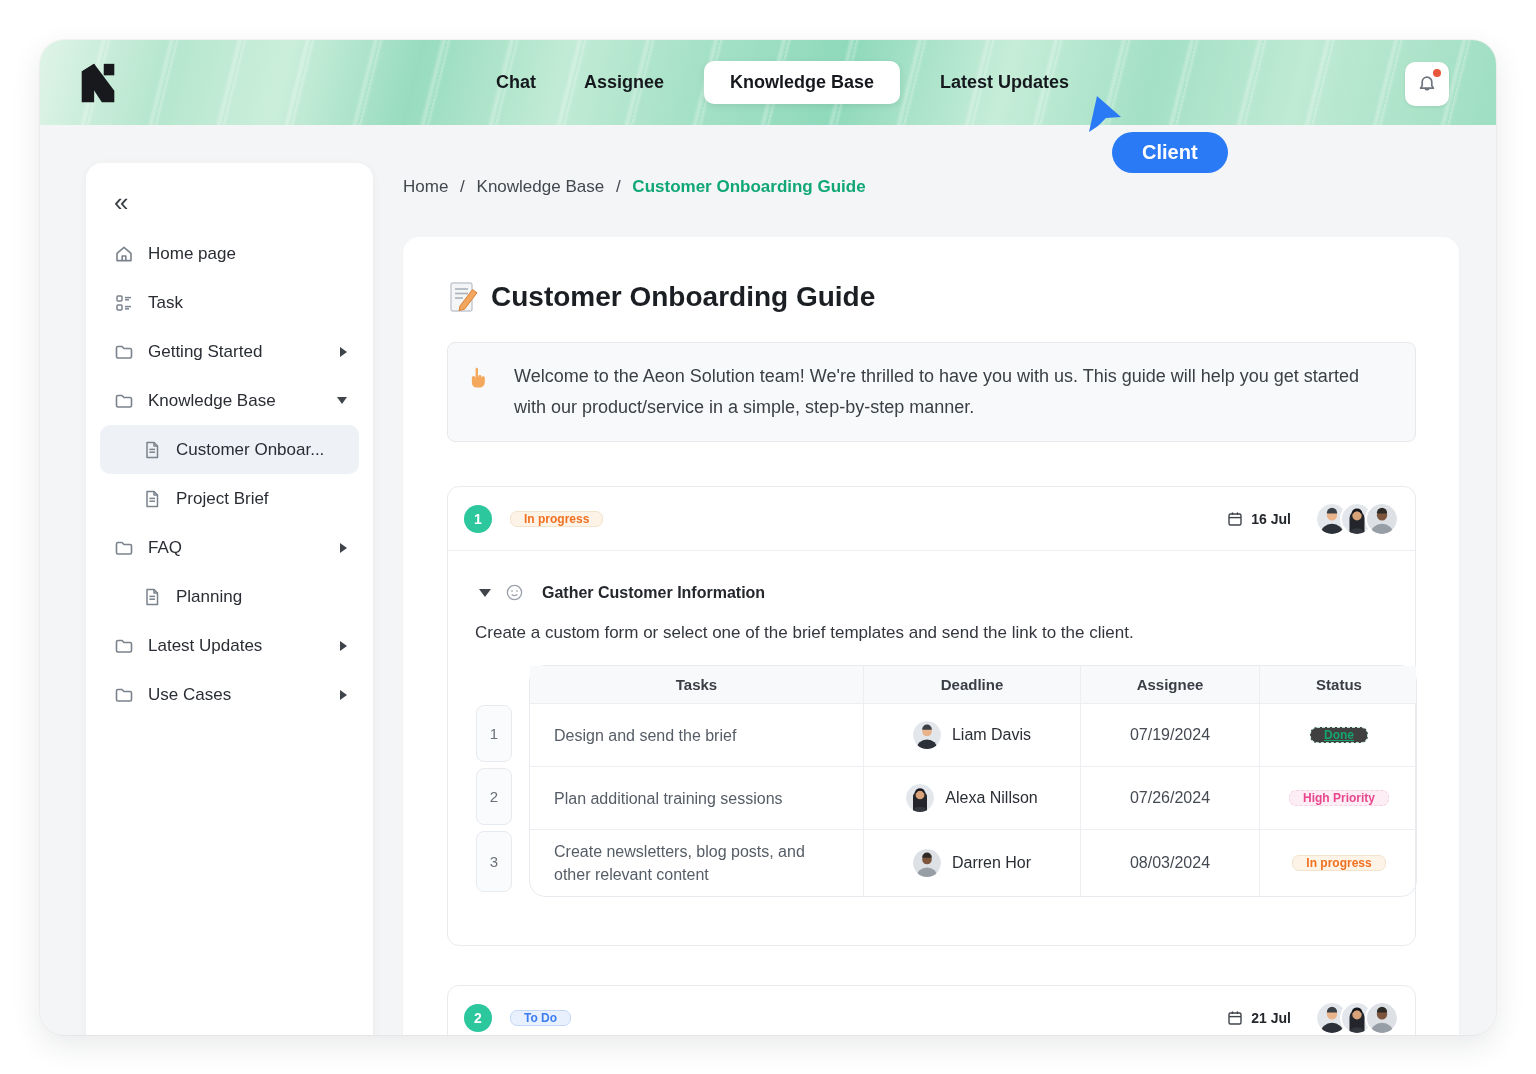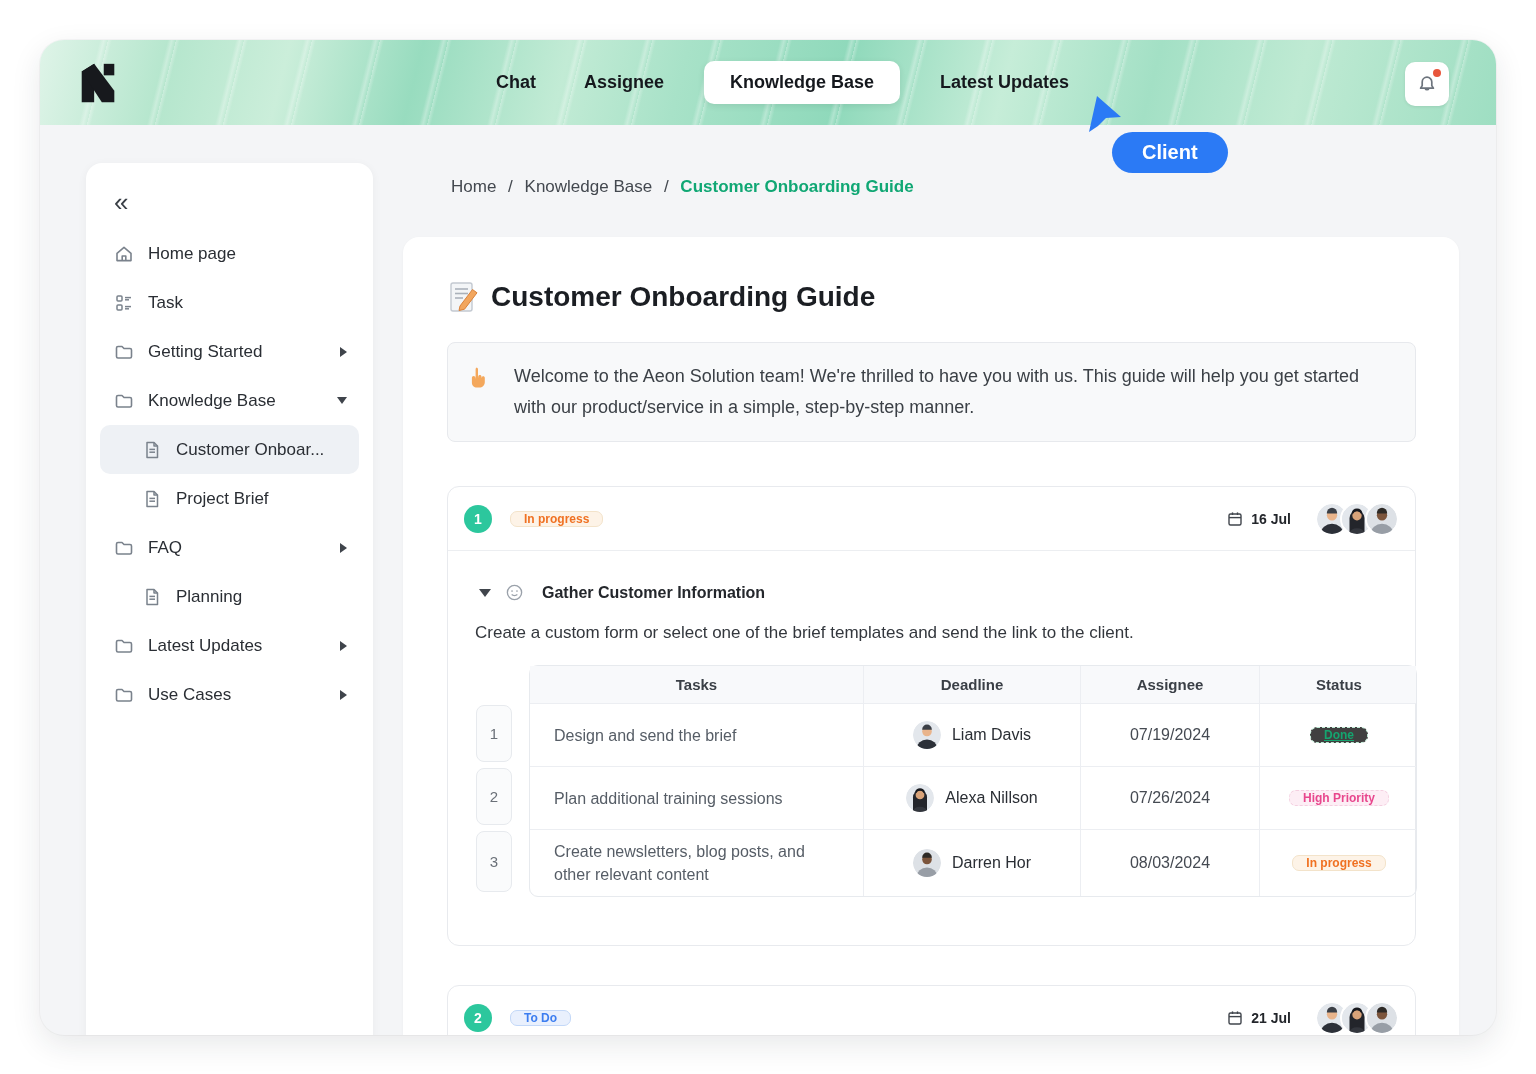--- a/index.html
+++ b/index.html
@@ -46,21 +46,21 @@
   .side-item { display:flex; align-items:center; height:49px; padding:0 12px 0 14px; border-radius:10px; cursor:pointer; position:relative; }
   .side-item.selected { background:#eef1f5; }
   .side-item.indent { padding-left:42px; }
   .side-icon { width:20px; height:20px; margin-right:14px; flex:0 0 auto; }
   .side-label { font-size:17px; color:#2a2e34; font-weight:500; white-space:nowrap; overflow:hidden; }
   .chev { margin-left:auto; width:0; height:0; }
   .chev-r { border-left:7px solid #3f444b; border-top:5px solid transparent; border-bottom:5px solid transparent; }
   .chev-d { border-top:7px solid #3f444b; border-left:5px solid transparent; border-right:5px solid transparent; }
 
   
-  .breadcrumb { position:absolute; left:363px; top:137px; font-size:17px; color:#43484f;margin-left:48px; }
+  .breadcrumb { position:absolute; left:363px; top:137px; font-size:17px; color:#43484f; }
   .breadcrumb .crumb { cursor:pointer; }
   .breadcrumb .sep { margin:0 7px; color:#43484f; }
   .breadcrumb .current { color:#10a774; font-weight:600; }
 
   .content-card {
     position:absolute; left:363px; top:197px; width:1056px; bottom:-40px;
     background:#ffffff; border-radius:16px; box-shadow:0 1px 3px rgba(25,35,45,0.04);
     padding:44px 43px 0 44px;
   }
   .page-title { display:flex; align-items:center; gap:12px; font-size:28px; font-weight:800; color:#1b1e23; }
@@ -94,21 +94,21 @@
   .toggle-row { display:flex; align-items:center; padding-left:31px; gap:14px; cursor:pointer; }
   .tri-down { width:0; height:0; border-top:8px solid #40454c; border-left:6px solid transparent; border-right:6px solid transparent; }
   .smiley { width:19px; height:19px; }
   .sec-heading { font-size:16px; font-weight:700; color:#24272c; margin-left:4px; }
   .sec-desc { margin:21px 0 16px 27px; font-size:17px; color:#33373d; }
 
   .table-wrap { display:flex; margin:22px 0 0 28px; }
   .numcol { width:36px; margin-right:17px; display:flex; flex-direction:column; margin-top:40px; gap:6px; }
   .numbox { width:36px; border:1px solid #e7eaee; background:#fafbfc; border-radius:8px; display:flex; align-items:center; justify-content:center; font-size:15px; color:#6a7078; }
   .numbox.h1 { height:57px; } .numbox.h2 { height:57px; } .numbox.h3 { height:61px; }
-  .tbl { width:888px; border:1px solid #e7eaee; border-radius:9px; }
+  .tbl { width:888px; border:1px solid #e7eaee; border-radius:16px; }
   .trow { display:grid; grid-template-columns:333px 217px 179px 159px; align-items:stretch; }
   .trow > div { display:flex; align-items:center; justify-content:center; border-left:1px solid #eceef2; }
   .trow > div:first-child { border-left:none; }
   .thead { height:37px; background:#f8f9fb; }
   .thead > div { font-size:15px; font-weight:600; color:#3a3f46; }
   .tbody { border-top:1px solid #eceef2; }
   .tbody.r1, .tbody.r2 { height:63px; } .tbody.r3 { height:67px; }
   .cell-task { justify-content:flex-start !important; padding:0 18px 0 24px; font-size:16px; color:#565d66; line-height:23px; }
   .cell-assignee { gap:11px; font-size:16px; color:#2a2e34; }
   .cell-assignee .avatar { width:28px; height:28px; border-radius:50%; }

